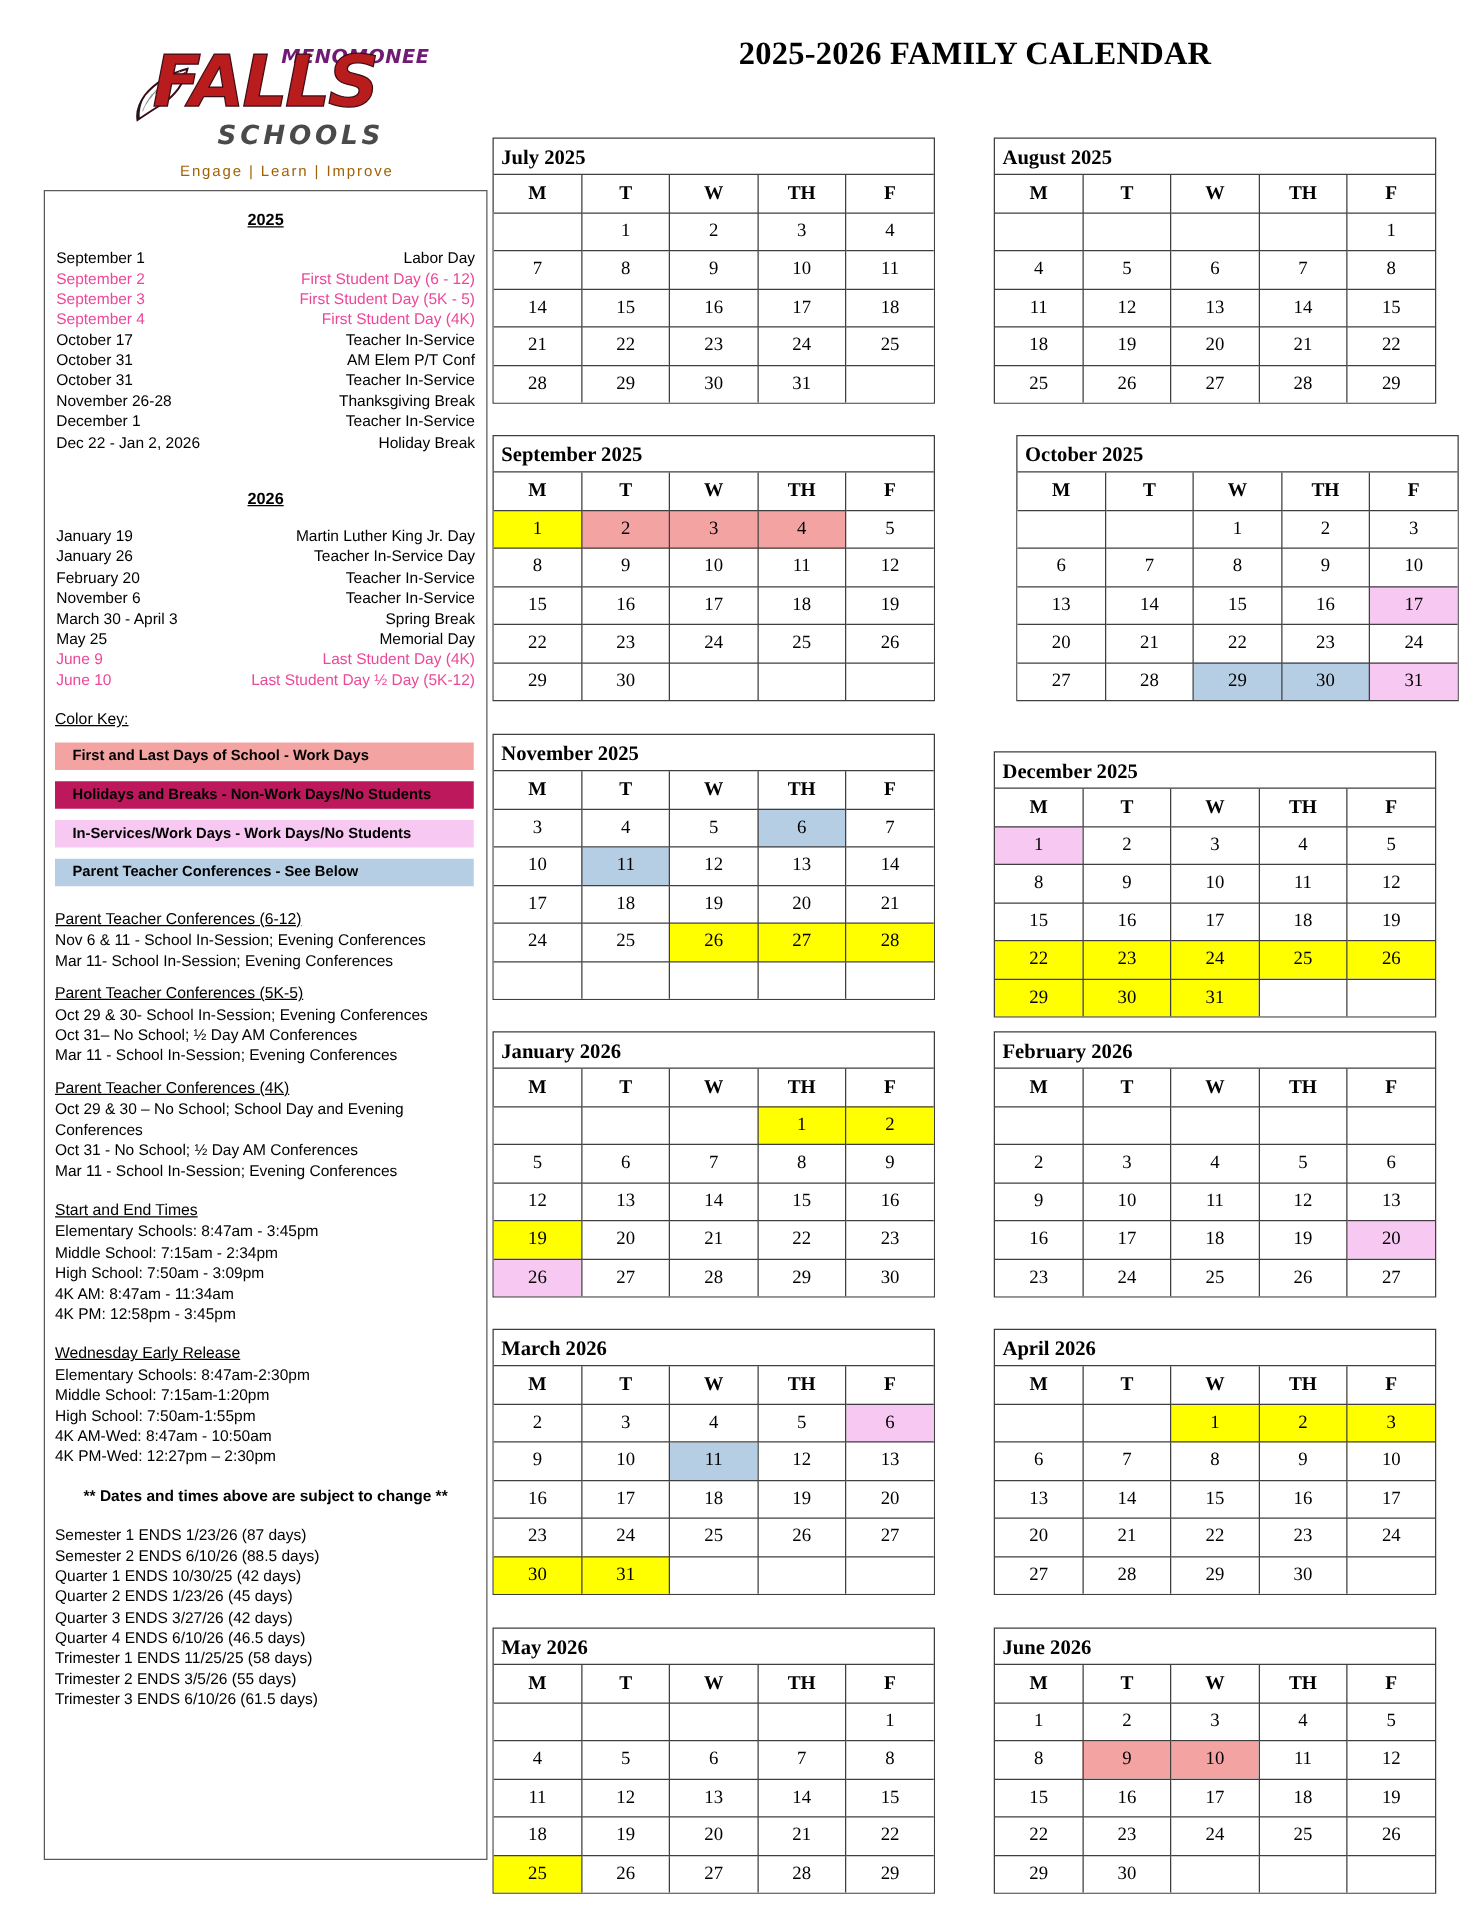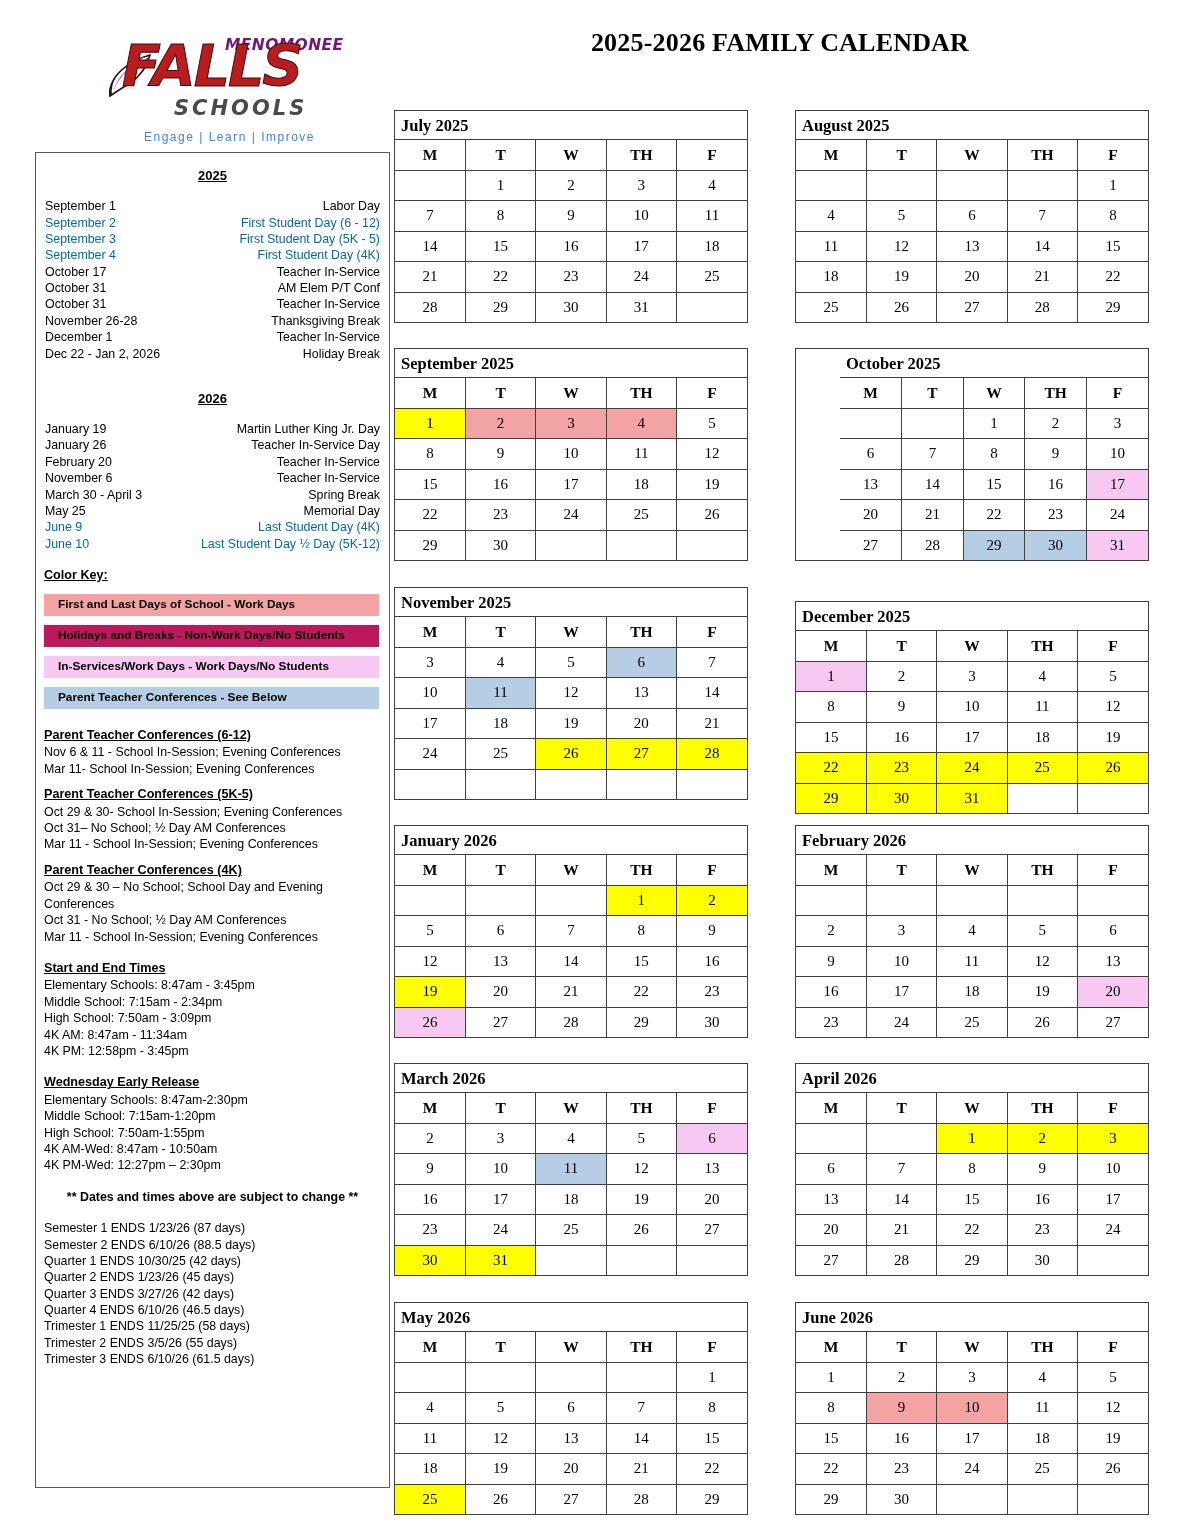--- a/index.html
+++ b/index.html
@@ -72,21 +72,21 @@
     letter-spacing: 3px;
     color: #4a4a4a;
   }
   .logo-tagline {
     position: absolute;
     left: 36px;
     top: 100px;
     font-family: "Liberation Sans", sans-serif;
     font-size: 12px;
     letter-spacing: 1.5px;
-    color: #3b82f6;
+    color: #a16207;
   }
   #page-title {
     position: absolute;
     left: 400px;
     top: 28px;
     width: 760px;
     text-align: center;
     font-family: "Liberation Serif", serif;
     font-weight: bold;
     font-size: 26px;
@@ -114,30 +114,30 @@
     font-size: 13px;
     margin-top: 6px;
     margin-bottom: 14px;
   }
   .ev-row {
     display: flex;
     justify-content: space-between;
     padding: 0 1px;
     white-space: nowrap;
   }
-  .ev-row.red { color: #0369a1; }
+  .ev-row.red { color: #ec4899; }
   .ev-date { text-align: left; }
   .ev-desc { text-align: right; }
 
   .spacer-lg { height: 22px; }
   .spacer-md { height: 15px; }
   .spacer-sm { height: 9px; }
 
   .sec-head {
-    font-weight: bold;
+    font-weight: normal;
     text-decoration: underline;
     font-size: 12.6px;
     margin-bottom: 1px;
   }
   .sec-line { font-size: 12.4px; }
 
   .key-row {
     height: 22px;
     display: flex;
     align-items: center;
@@ -534,21 +534,21 @@
           <tr>
             <td class="c-none">29</td>
             <td class="c-none">30</td>
             <td class="c-none"></td>
             <td class="c-none"></td>
             <td class="c-none"></td>
           </tr>
         </tbody>
       </table>
     </div>
-    <div class="month" style="left: 401px; top: 238px; padding-left: 44px;">
+    <div class="month" style="left: 419px; top: 238px;">
       <div class="month-title">October 2025</div>
       <table class="cal">
         <thead>
           <tr>
             <th>M</th>
             <th>T</th>
             <th>W</th>
             <th>TH</th>
             <th>F</th>
           </tr>

